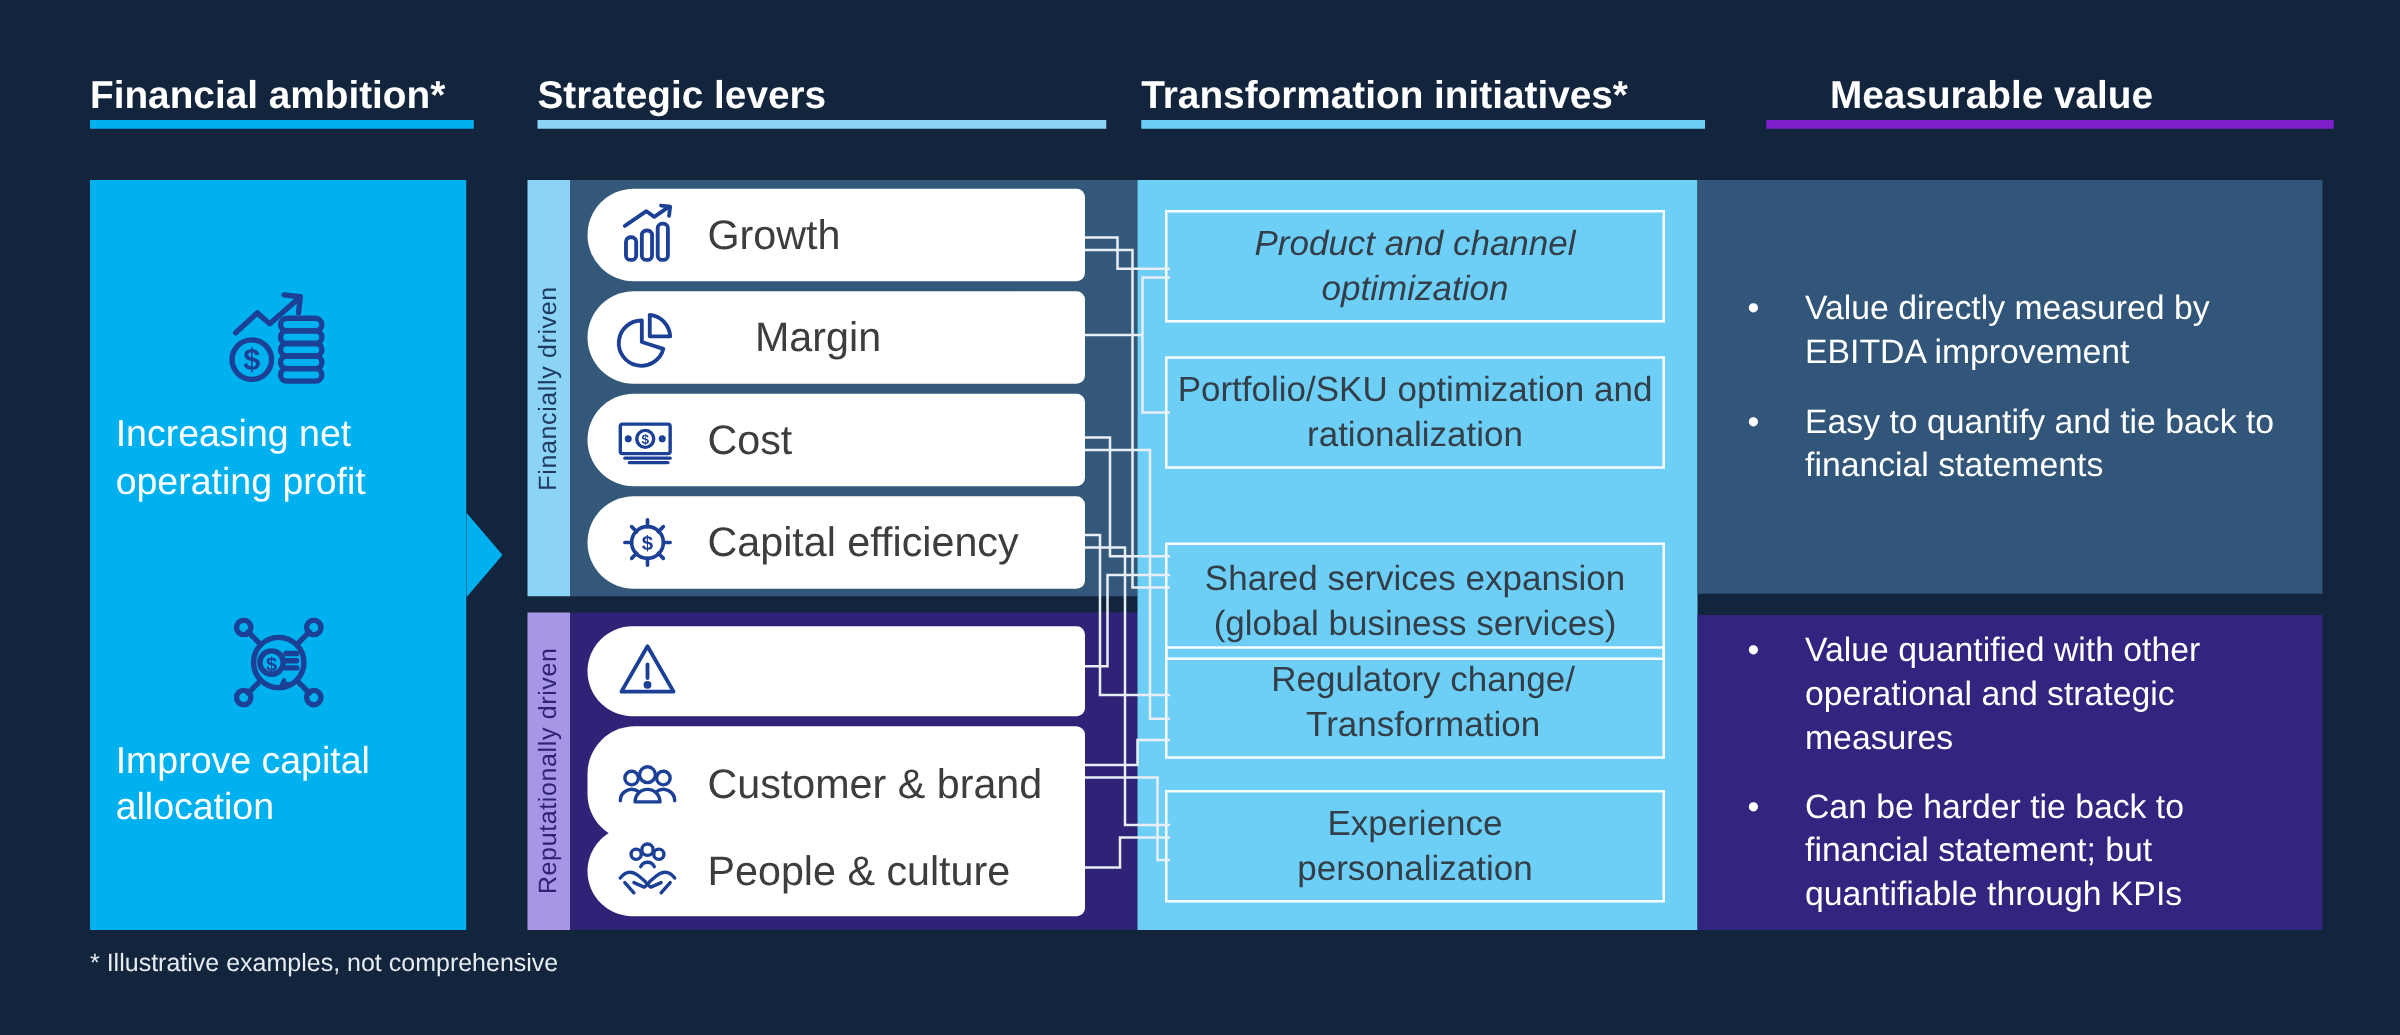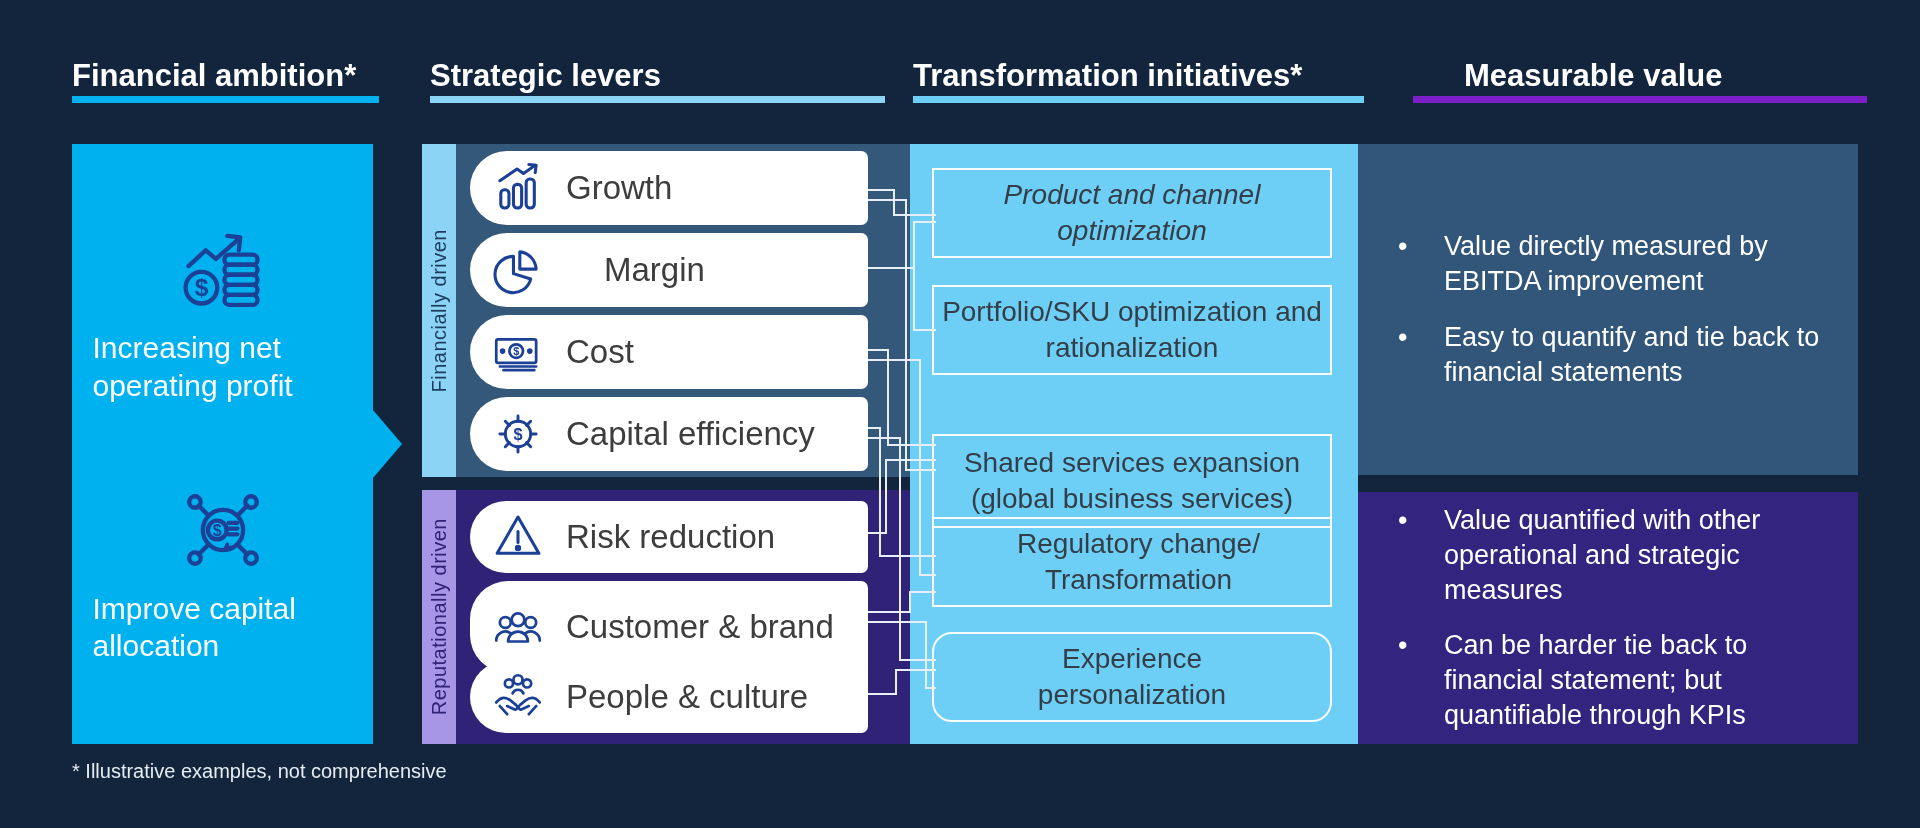--- a/index.html
+++ b/index.html
@@ -144,21 +144,20 @@
   </div>
   <div class="lever-panel" style="top:490px;height:254px;background:#2F2277;">
     <div class="pill" style="top:11px;height:72px;">
       <span class="icn">
         <svg class="glyph" width="58" height="58" viewBox="0 0 64 64" fill="none" stroke="#1B4096" stroke-width="3.4" stroke-linecap="round" stroke-linejoin="round">
           <path d="M32 10 L55 50 H9 Z"></path>
           <path d="M32 26 v12"></path>
             <circle cx="32" cy="44" r="1.8" fill="#1B4096"></circle>
         </svg>
       </span>
-      <span class="lbl">Risk reduction</span>
     </div>
     <div class="pill" style="top:91px;height:92px;">
       <span class="icn">
         <svg class="glyph" width="58" height="58" viewBox="0 0 64 64" fill="none" stroke="#1B4096" stroke-width="3" stroke-linecap="round" stroke-linejoin="round">
           <circle cx="18" cy="27" r="6"></circle>
             <circle cx="46" cy="27" r="6"></circle>
             <circle cx="32" cy="24" r="7"></circle>
           <path d="M8 47 a10 10 0 0 1 16 -8"></path>
             <path d="M56 47 a10 10 0 0 0 -16 -8"></path>
           <path d="M21 48 a11 11 0 0 1 22 0 Z"></path>
@@ -188,21 +187,21 @@
     </div>
     <div class="init-box" style="top:141px;height:90px;">
       <span>Portfolio/SKU optimization and rationalization</span>
     </div>
     <div class="init-box" style="top:258px;height:94px;margin-top:32px;">
       <span>Shared services expansion (global business services)</span>
     </div>
     <div class="init-box" style="top:373px;height:90px;padding-left:13px;">
       <span>Regulatory change/ Transformation</span>
     </div>
-    <div class="init-box" style="top:488px;height:90px;border-radius:20px;">
+    <div class="init-box" style="top:488px;height:90px;">
       <span style="max-width:300px;">Experience personalization</span>
     </div>
   </div>
 
   <div class="val-panel" style="top:144px;height:331px;background:#31567A;">
     <div class="bullet">
       <span class="dot">•</span>
       <span class="txt">Value directly measured by EBITDA improvement</span>
     </div>
     <div class="bullet">

